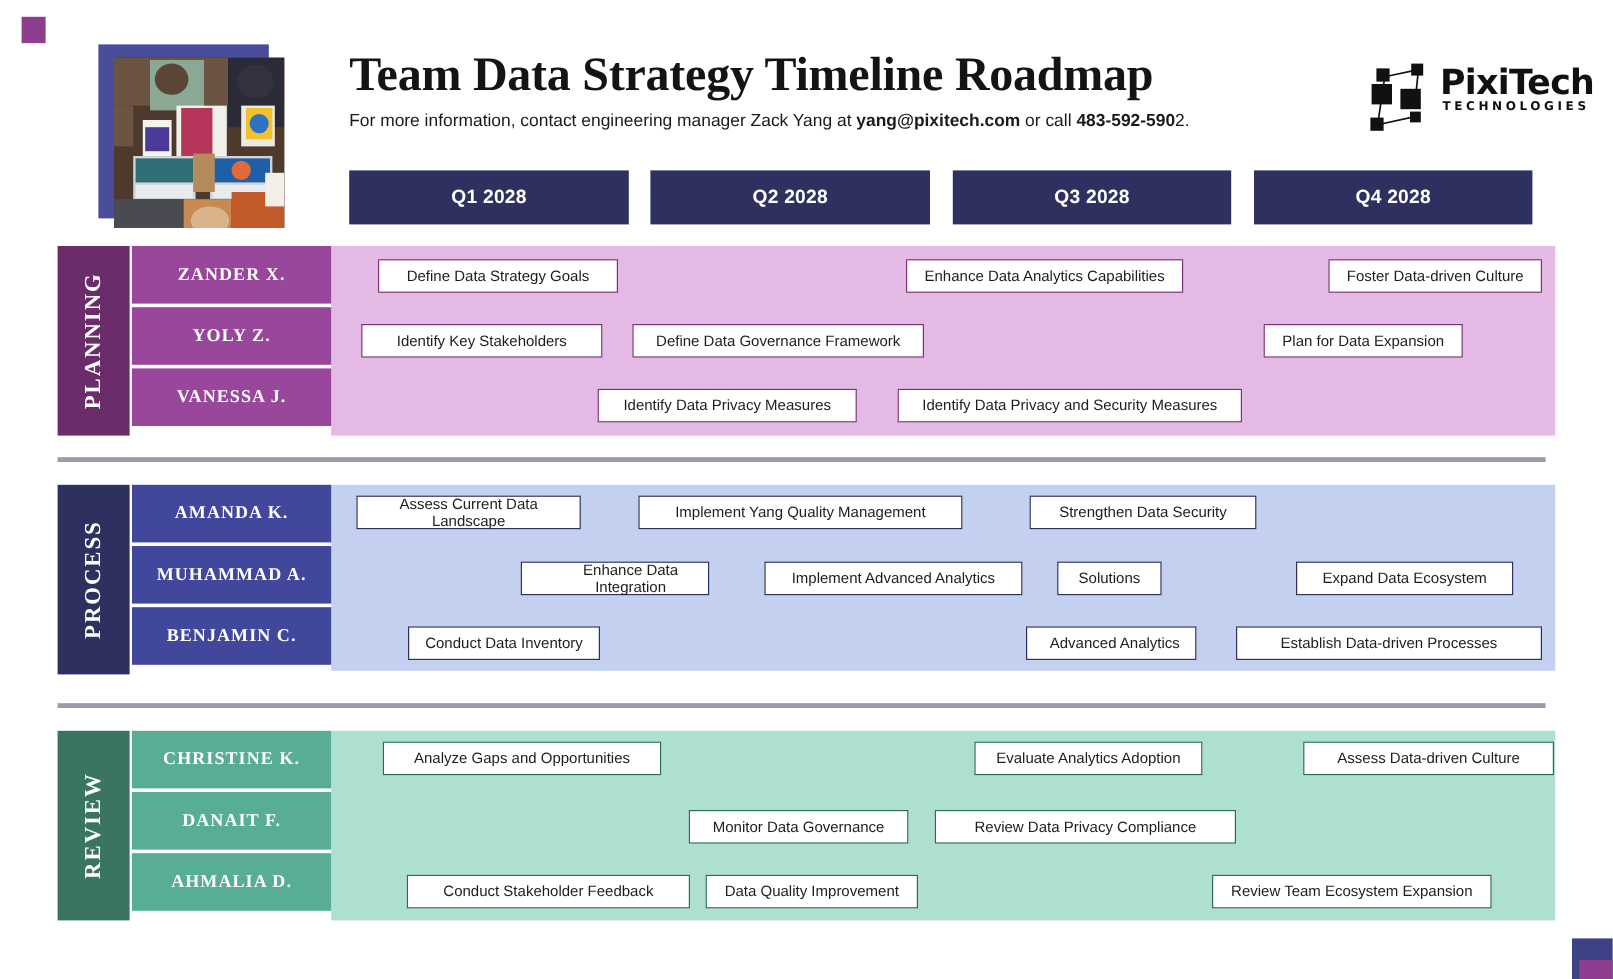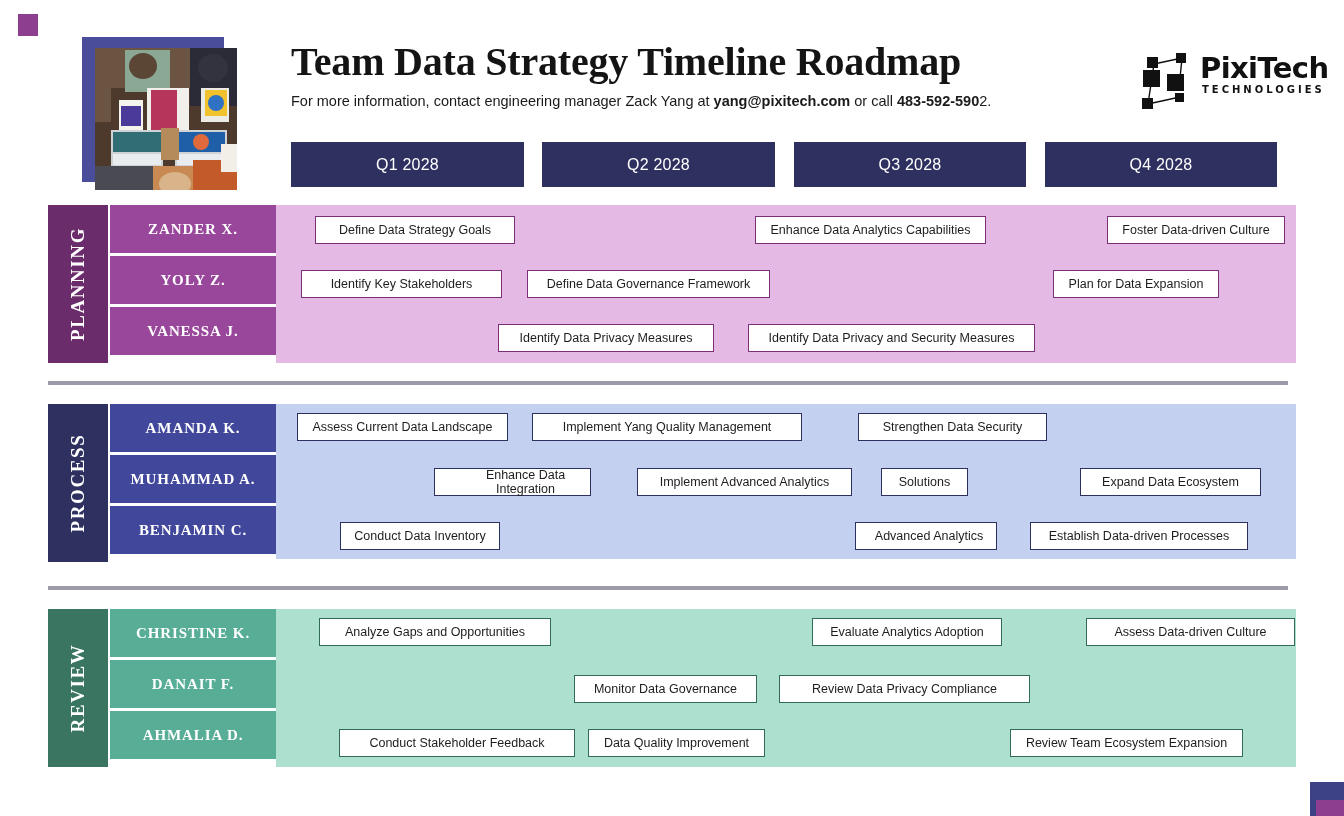--- a/index.html
+++ b/index.html
@@ -45,21 +45,21 @@
   }
   .logo-sub {
     position:absolute; left:62px; top:34px;
     font-family:"DejaVu Sans", sans-serif;
     font-weight:700; font-size:10px; color:#111; letter-spacing:3.0px; line-height:12px;
   }
 
   
   .qbar {
     position:absolute; top:142px; height:45px; background:#2E3060;
-    color:#fff; font-weight:400; font-size:16px;
+    color:#fff; font-weight:700; font-size:16px;
     display:flex; align-items:center; justify-content:center;
     letter-spacing:0.2px;
   }
 
   
   .section { position:absolute; left:48px; }
   .sec-label {
     position:absolute; left:0; top:0; width:60px;
     display:flex; align-items:center; justify-content:center;
   }
@@ -177,30 +177,30 @@
       <div class="section" style="top: 404px; width: 1248px; height: 158px;">
         <div class="sec-label" style="height: 158px; background: rgb(46, 48, 96);">
           <span>PROCESS</span>
         </div>
         <div class="lane-bg" style="width: 1020px; height: 155px; background: rgb(195, 208, 240);"></div>
         <div class="names">
           <div class="name-cell" style="background: rgb(65, 71, 155);">AMANDA K.</div>
           <div class="name-cell" style="background: rgb(65, 71, 155);">MUHAMMAD A.</div>
           <div class="name-cell" style="background: rgb(65, 71, 155);">BENJAMIN C.</div>
         </div>
-        <div class="task" style="left: 249px; top: 9px; width: 211px; border: 1.5px solid rgb(46, 48, 96);">Assess Current Data Landscape</div>
+        <div class="task" style="left: 249px; top: 9px; width: 187px; border: 1.5px solid rgb(46, 48, 96);">Assess Current Data Landscape</div>
         <div class="task" style="left: 484px; top: 9px; width: 270px; border: 1.5px solid rgb(46, 48, 96);">Implement Yang Quality Management</div>
         <div class="task" style="left: 810px; top: 9px; width: 189px; border: 1.5px solid rgb(46, 48, 96);">Strengthen Data Security</div>
         <div class="task" style="left: 386px; top: 64px; width: 157px; border: 1.5px solid rgb(46, 48, 96); padding-left: 32px;">Enhance Data Integration</div>
         <div class="task" style="left: 589px; top: 64px; width: 215px; border: 1.5px solid rgb(46, 48, 96);">Implement Advanced Analytics</div>
         <div class="task" style="left: 833px; top: 64px; width: 87px; border: 1.5px solid rgb(46, 48, 96);">Solutions</div>
         <div class="task" style="left: 1032px; top: 64px; width: 181px; border: 1.5px solid rgb(46, 48, 96);">Expand Data Ecosystem</div>
         <div class="task" style="left: 292px; top: 118px; width: 160px; border: 1.5px solid rgb(46, 48, 96);">Conduct Data Inventory</div>
         <div class="task" style="left: 807px; top: 118px; width: 142px; border: 1.5px solid rgb(46, 48, 96); padding-left: 12px;">Advanced Analytics</div>
-        <div class="task" style="left: 982px; top: 118px; width: 218px; border: 1.5px solid rgb(46, 48, 96);">Establish Data-driven Processes</div>
+        <div class="task" style="left: 982px; top: 118px; width: 255px; border: 1.5px solid rgb(46, 48, 96);">Establish Data-driven Processes</div>
       </div>
       <div class="section" style="top: 609px; width: 1248px; height: 158px;">
         <div class="sec-label" style="height: 158px; background: rgb(58, 117, 98);">
           <span>REVIEW</span>
         </div>
         <div class="lane-bg" style="width: 1020px; height: 158px; background: rgb(174, 224, 208);"></div>
         <div class="names">
           <div class="name-cell" style="background: rgb(87, 173, 149);">CHRISTINE K.</div>
           <div class="name-cell" style="background: rgb(87, 173, 149);">DANAIT F.</div>
           <div class="name-cell" style="background: rgb(87, 173, 149);">AHMALIA D.</div>

